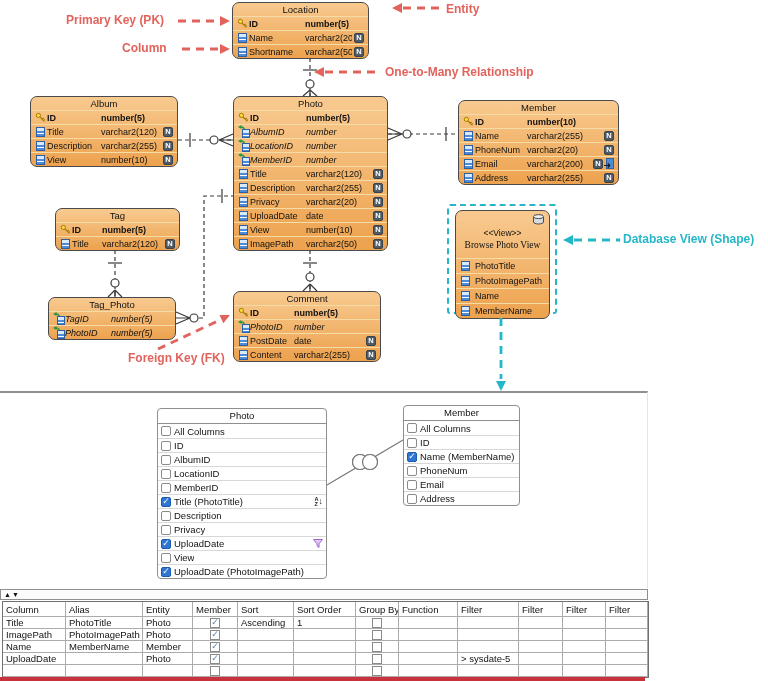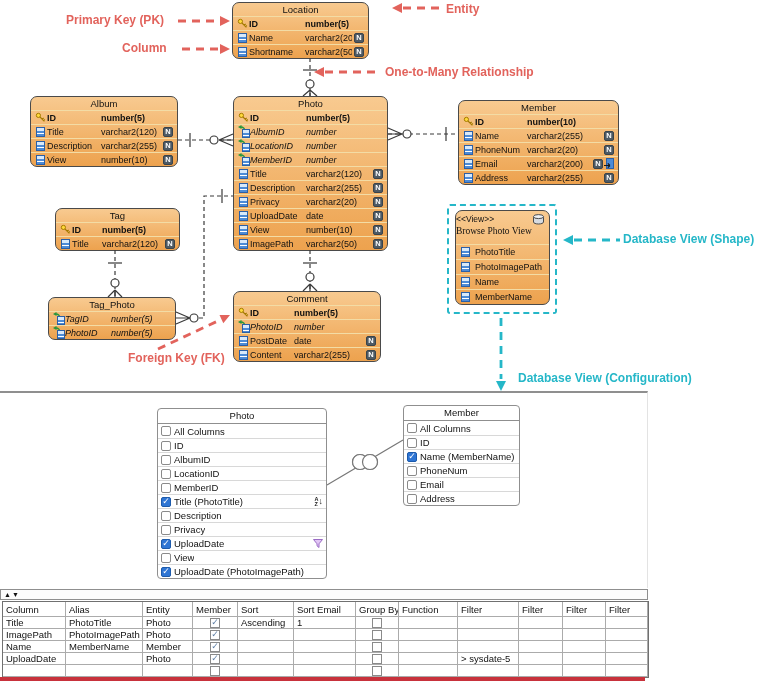--- a/index.html
+++ b/index.html
@@ -61,21 +61,21 @@
   #lbl-dvs{left:623px;top:232px;}
   #lbl-dvc{left:518px;top:371px;}
 
   
   #view-frame{position:absolute;left:447px;top:204px;width:110px;height:110px;z-index:1;
     border:2px dashed var(--annotation_teal);border-radius:3px;box-sizing:border-box;}
   #view-shape{position:absolute;left:455px;top:210px;width:95px;z-index:2;
     border:1.5px solid var(--entity_border);border-radius:7px;box-sizing:border-box;
     background:linear-gradient(var(--entity_fill_top),var(--entity_fill_bottom));
     font-size:9px;color:#111;overflow:hidden;}
-  #view-shape .vhead{position:relative;height:30px;padding-top:3px;}
+  #view-shape .vhead{position:relative;height:30px;padding-top:17px;text-align:center;}
   #view-shape .stereo{font-size:8.5px;line-height:11px;}
   #view-shape .vtitle{font-size:9.5px;line-height:13px;font-family:Liberation Serif, serif;}
   #view-shape .cyl{position:absolute;right:4px;top:3px;}
   .vrow{display:flex;align-items:center;height:15px;box-sizing:border-box;padding:0 4px 0 3px;
     border-top:1px solid #F3DCA5;gap:3px;}
 
   
   #qpanel{position:absolute;left:0;top:391px;width:648px;height:197px;z-index:1;background:#fff;
     border-top:2px solid #8F8F8F;border-right:1px solid #E3E3E3;box-sizing:border-box;}
   .qbox{position:absolute;z-index:2;background:#fff;border:1px solid #8F8F8F;border-radius:4px;
@@ -511,21 +511,20 @@
         </div>
       </div>
     </div>
 
   <div class="ann red" id="lbl-pk">Primary Key (PK)</div>
   <div class="ann red" id="lbl-column">Column</div>
   <div class="ann red" id="lbl-entity">Entity</div>
   <div class="ann red" id="lbl-otm">One-to-Many Relationship</div>
   <div class="ann red" id="lbl-fk">Foreign Key (FK)</div>
   <div class="ann teal" id="lbl-dvs">Database View (Shape)</div>
-  <div class="ann teal" id="lbl-dvc">Database View (Configuration)</div>
 
   <div id="view-frame"></div>
   <div id="view-shape">
     <div class="vhead">
       <div class="stereo">&lt;&lt;View&gt;&gt;</div>
       <div class="vtitle">Browse Photo View</div>
       <span class="cyl">
         <svg width="13" height="11" viewBox="0 0 13 11">
             <path d="M1.5 2.6 V8 C1.5 9.2 3.7 10 6.5 10 C9.3 10 11.5 9.2 11.5 8 V2.6" fill="#D6DBE1" stroke="#4A4A4A"></path>
             <ellipse cx="6.5" cy="2.6" rx="5" ry="2" fill="#EDF0F3" stroke="#4A4A4A"></ellipse>
@@ -657,21 +656,21 @@
     <span class="tri">▲</span>
     <span class="tri">▼</span>
   </div>
 
   <div id="grid">
       <div class="gcell gh">Column</div>
       <div class="gcell gh">Alias</div>
       <div class="gcell gh">Entity</div>
       <div class="gcell gh">Member</div>
       <div class="gcell gh">Sort</div>
-      <div class="gcell gh">Sort Email</div>
+      <div class="gcell gh">Sort Order</div>
       <div class="gcell gh">Group By</div>
       <div class="gcell gh">Function</div>
       <div class="gcell gh">Filter</div>
       <div class="gcell gh">Filter</div>
       <div class="gcell gh">Filter</div>
       <div class="gcell gh">Filter</div>
       <div class="gcell">Title</div>
       <div class="gcell">PhotoTitle</div>
       <div class="gcell">Photo</div>
       <div class="gcell cbc">

